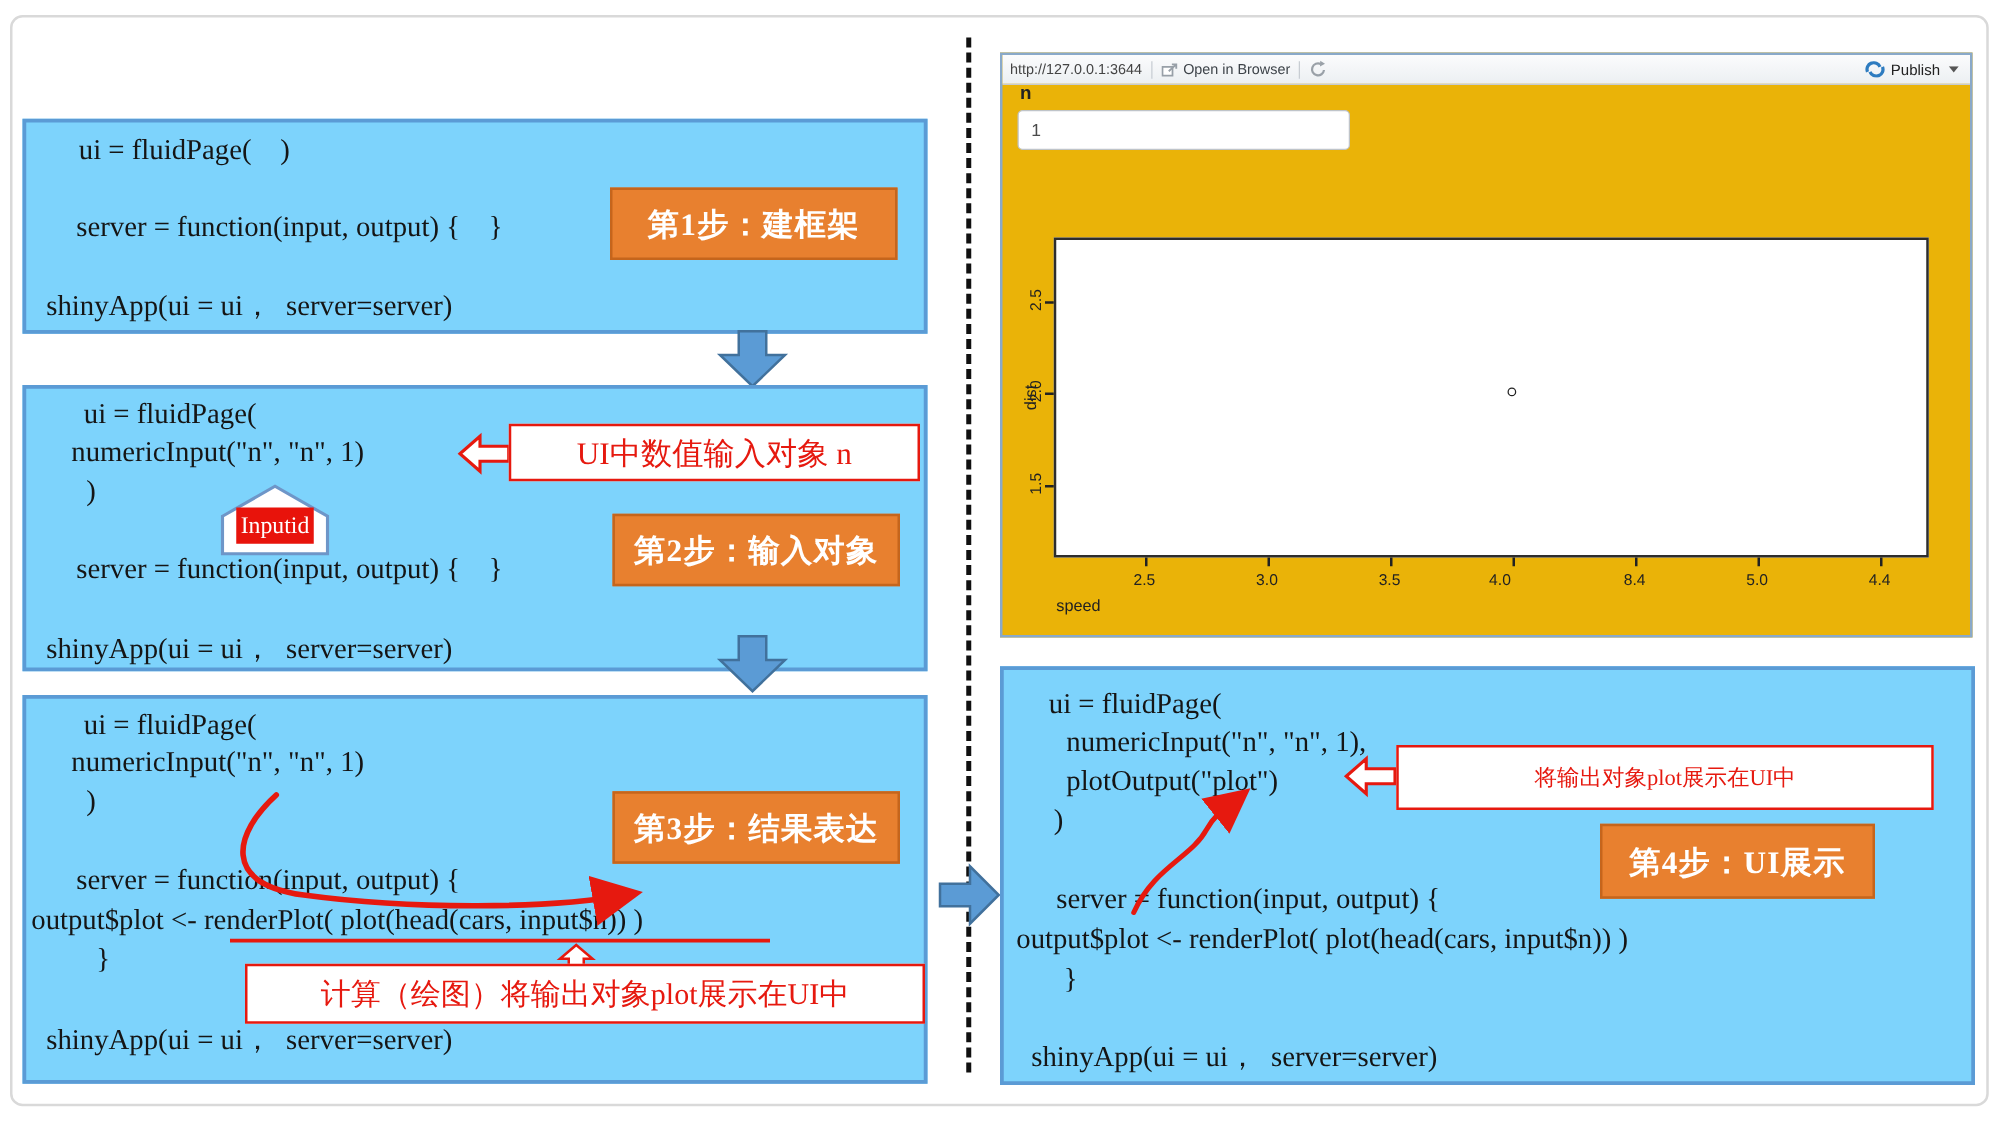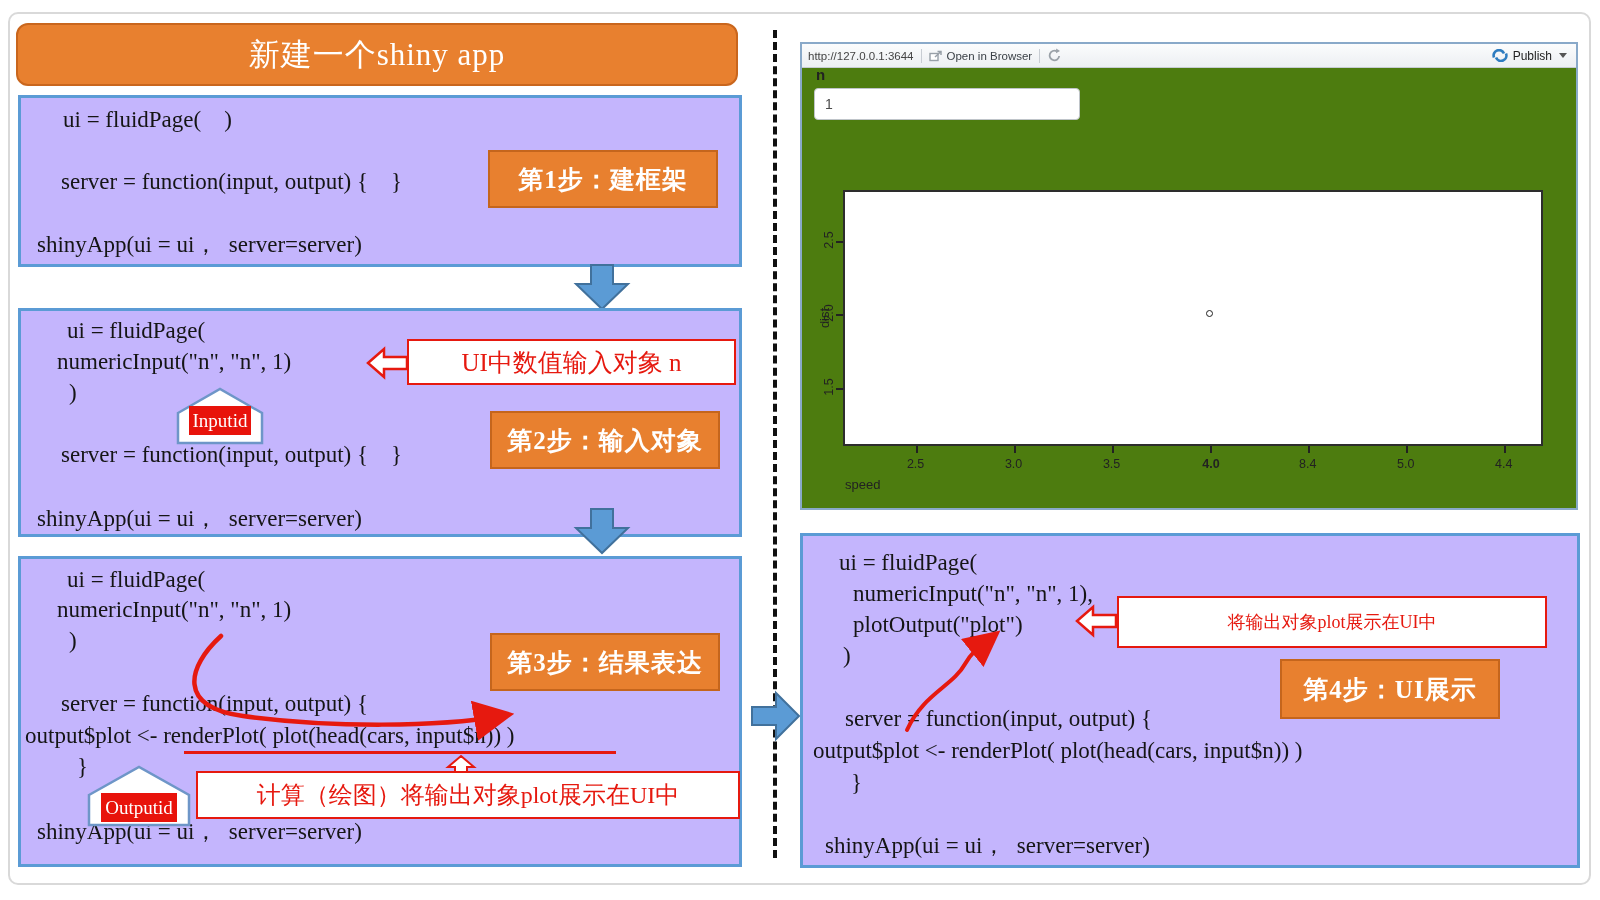--- a/index.html
+++ b/index.html
@@ -6,21 +6,21 @@
   .page{position:relative;width:1600px;height:900px;background:#fff;overflow:hidden;
         font-family:"Liberation Serif","DejaVu Serif",serif;}
   .frame{position:absolute;left:8px;top:12px;width:1579px;height:869px;
          border:2px solid #d9d9d9;border-radius:10px;pointer-events:none;}
   
   .banner{position:absolute;left:16px;top:23px;width:718px;height:59px;
           background:#e8802f;border:2px solid #c9661d;border-radius:12px;
           display:flex;align-items:center;justify-content:center;}
   .banner span{color:#fff;font-size:31px;letter-spacing:1px;}
   
-  .codebox{position:absolute;background:#c4b5fd;border:3px solid #5b9bd5;}
+  .codebox{position:absolute;background:#7dd3fc;border:3px solid #5b9bd5;}
   .box1{left:18px;top:95px;width:718px;height:166px;}
   .box2{left:18px;top:308px;width:718px;height:223px;}
   .box3{left:18px;top:556px;width:718px;height:305px;}
   .box4{left:800px;top:533px;width:774px;height:329px;}
   .cl{position:absolute;font-size:23px;color:#151515;white-space:pre;line-height:28px;}
   
   .stepbox{position:absolute;background:#e8802f;border:2px solid #c5651c;
            display:flex;align-items:center;justify-content:center;
            color:#fff;font-size:25px;font-weight:bold;letter-spacing:1px;}
   
@@ -31,21 +31,21 @@
   
   .house{position:absolute;}
   .hlabel{position:absolute;background:#e8130b;color:#fff;font-size:19px;
           display:flex;align-items:center;justify-content:center;}
   
   .absvg{position:absolute;overflow:visible;}
   .dashline{position:absolute;left:773px;top:30px;height:828px;width:0;
             border-left:4px dashed #101010;}
   
   .browser{position:absolute;left:800px;top:42px;width:778px;height:468px;
-           background:#4d7c0f;border:2px solid #89a9c9;box-sizing:border-box;
+           background:#eab308;border:2px solid #89a9c9;box-sizing:border-box;
            font-family:"Liberation Sans","DejaVu Sans",sans-serif;}
   .toolbar{position:absolute;left:0;top:0;right:0;height:23px;
            background:linear-gradient(#fbfcfd,#eceff2);
            border-bottom:1px solid #c6ccd3;display:flex;align-items:center;
            font-size:11.5px;color:#3c4248;}
   .tbsep{width:1px;height:14px;background:#c8cdd3;margin:0 7px;}
   .tbspacer{flex:1;}
   .tbbtn{display:flex;align-items:center;gap:4px;cursor:pointer;}
   .url{margin-left:6px;color:#444;}
   .nlabel{position:absolute;left:14px;top:22px;font-size:15px;font-weight:bold;color:#222;}
@@ -69,23 +69,20 @@
           font-size:13px;color:#222;font-family:"Liberation Sans",sans-serif;}
   .ylabel{position:absolute;left:-31px;top:50%;transform:translateY(-50%) rotate(-90deg);
           font-size:13px;color:#222;font-family:"Liberation Sans",sans-serif;}
 </style>
 </head>
 <body>
 
 <div class="page">
   <div class="frame"></div>
 
-  <div class="banner">
-    <span>新建一个shiny app</span>
-  </div>
 
   <div class="codebox box1">
     <div class="cl" style="left:42px;top:8px">ui = fluidPage(    )</div>
     <div class="cl" style="left:40px;top:70px">server = function(input, output) {    }</div>
     <div class="cl" style="left:16px;top:133px">shinyApp(ui = ui，  server=server)</div>
     <div class="stepbox" style="left:467px;top:52px;width:226px;height:54px">第1步：建框架</div>
   </div>
 
   <svg class="absvg" style="left:574px;top:264px" width="56" height="46">
     <polygon points="17,1 39,1 39,20 54,20 28,45 2,20 17,20" fill="#5b9bd5" stroke="#41719c" stroke-width="2"></polygon>
@@ -129,26 +126,20 @@
     <div class="stepbox" style="left:469px;top:74px;width:226px;height:54px">第3步：结果表达</div>
 
     <div class="redline" style="left:163px;top:192px;width:432px"></div>
 
     <svg class="absvg" style="left:424px;top:195px" width="32" height="20">
       <polygon points="16,2 29,13 22,13 22,19 10,19 10,13 3,13" fill="#fff" stroke="#e6190f" stroke-width="2"></polygon>
     </svg>
 
     <div class="redbox" style="left:175px;top:212px;width:540px;height:44px">计算（绘图）将输出对象plot展示在UI中</div>
 
-    <div class="house" style="left:66px;top:206px;width:104px;height:62px">
-      <svg class="absvg" style="left:0;top:0" width="104" height="62">
-        <polygon points="2,30 52,2 102,30 102,60 2,60" fill="#fff" stroke="#6e96c8" stroke-width="2.5"></polygon>
-      </svg>
-      <span class="hlabel" style="left:14px;top:28px;width:76px;height:29px">Outputid</span>
-    </div>
 
     <svg class="absvg" style="left:0;top:0" width="718" height="305">
       <defs>
         <marker id="ra-l" markerWidth="9" markerHeight="9" refX="6" refY="4.5" orient="auto">
           <path d="M0,0 L9,4.5 L0,9 z" fill="#e6190f"></path>
         </marker>
       </defs>
       <path d="M200,77 C166,108 156,148 222,157 C310,169 418,168 480,157" fill="none" stroke="#e6190f" stroke-width="4.5" stroke-linecap="round" marker-end="url(#ra-l)"></path>
     </svg>
   </div>
@@ -195,21 +186,21 @@
     <div class="plot">
       <div class="xlabel">speed</div>
       <div class="ylabel">dist</div>
     <div class="xtickmark" style="left: 70.5803px;"></div>
         <div class="xticklabel" style="left: 70.5803px;">2.5</div>
         <div class="xtickmark" style="left: 168.608px;"></div>
         <div class="xticklabel" style="left: 168.608px;">3.0</div>
         <div class="xtickmark" style="left: 266.637px;"></div>
         <div class="xticklabel" style="left: 266.637px;">3.5</div>
         <div class="xtickmark" style="left: 364.665px;"></div>
-        <div class="xticklabel" style="left: 366px; font-weight: bold;">4.0</div>
+        <div class="xticklabel" style="left: 355px;">4.0</div>
         <div class="xtickmark" style="left: 462.693px;"></div>
         <div class="xticklabel" style="left: 462.693px;">8.4</div>
         <div class="xtickmark" style="left: 560.721px;"></div>
         <div class="xticklabel" style="left: 560.721px;">5.0</div>
         <div class="xtickmark" style="left: 658.749px;"></div>
         <div class="xticklabel" style="left: 658.749px;">4.4</div>
         <div class="ytickmark" style="top: 196px;"></div>
         <div class="yticklabel" style="top: 196px;">1.5</div>
         <div class="ytickmark" style="top: 122.316px;"></div>
         <div class="yticklabel" style="top: 122.316px;">2.0</div>

